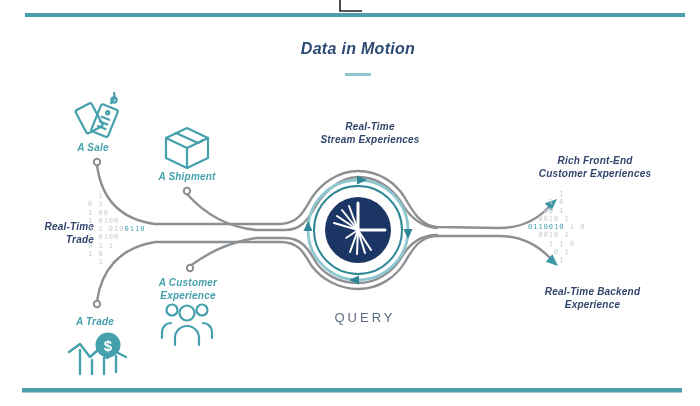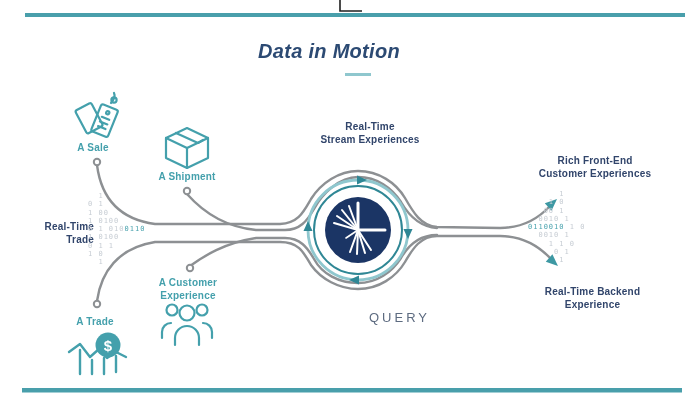--- a/index.html
+++ b/index.html
@@ -1,22 +1,22 @@
 <!DOCTYPE html>
 <html><head>
 <meta charset="utf-8">
 <style>
   html,body{margin:0;padding:0;background:#ffffff;}
   .stage{position:relative;width:700px;height:406px;background:#ffffff;overflow:hidden;
          font-family:"Liberation Sans",sans-serif;}
   .abs{position:absolute;}
-  .lbl{font-weight:700;font-size:10px;line-height:12.5px;letter-spacing:.2px;text-align:center;}
+  .lbl{font-weight:700;font-size:10px;line-height:12.5px;letter-spacing:.2px;text-align:center;font-style:italic;}
   .teal-lbl{color:#44a0ac;}
   .navy-lbl{color:#31456b;}
-  .title{font-size:20px;font-weight:700;font-style:italic;color:#2c4a73;text-align:left;letter-spacing:.3px;}
+  .title{font-size:16px;font-weight:700;font-style:italic;color:#2c4a73;text-align:center;letter-spacing:.3px;}
   .query{font-size:13px;font-weight:500;color:#5d6b80;letter-spacing:3px;text-align:center;}
   .bincol{font-family:"DejaVu Sans Mono",monospace;font-size:7px;line-height:8.3px;white-space:pre;letter-spacing:1px;}
   .brow{height:8.3px;}
   .bg{color:#c6ccd3;}
   .bt{color:#4aa3ae;}
   svg{position:absolute;left:0;top:0;}
 </style>
 </head>
 <body>
 
@@ -133,21 +133,21 @@
   <div class="abs lbl teal-lbl" style="left:143px;top:277px;width:90px;">
     <div>A Customer</div>
     <div>Experience</div>
   </div>
   <div class="abs lbl teal-lbl" style="left:60px;top:316px;width:70px;">A Trade</div>
 
   <div class="abs lbl navy-lbl" style="left:295px;top:121px;width:150px;">
     <div>Real-Time</div>
     <div>Stream Experiences</div>
   </div>
-  <div class="abs query" style="left:300px;top:310px;width:130px;text-align:right;">QUERY</div>
+  <div class="abs query" style="left:300px;top:310px;width:130px;">QUERY</div>
 
   <div class="abs lbl navy-lbl" style="left:515px;top:155px;width:160px;">
     <div>Rich Front-End</div>
     <div>Customer Experiences</div>
   </div>
   <div class="abs lbl navy-lbl" style="left:515px;top:286px;width:155px;">
     <div>Real-Time Backend</div>
     <div>Experience</div>
   </div>
 

